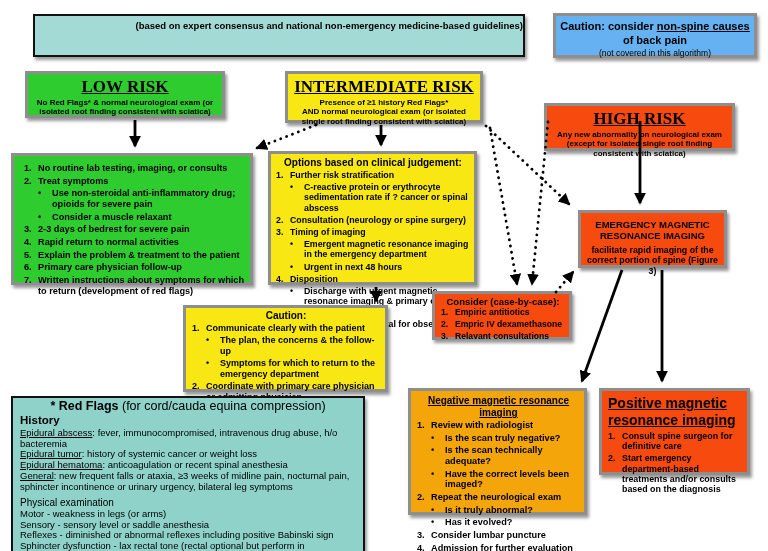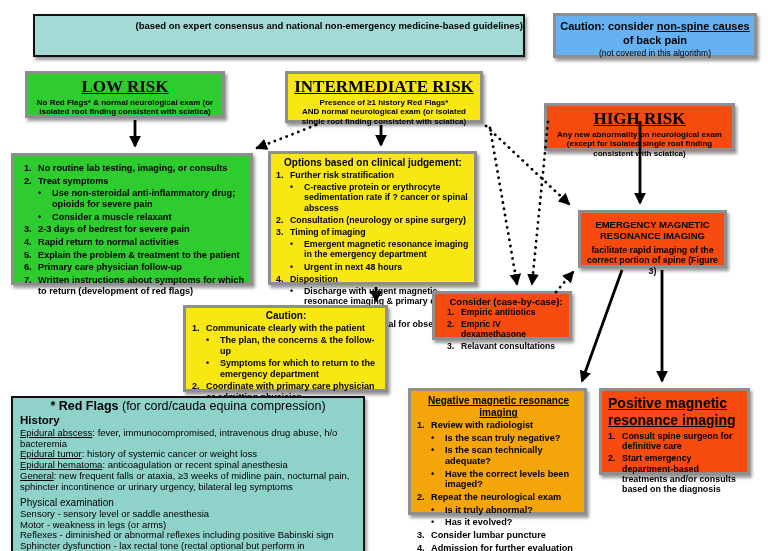--- a/index.html
+++ b/index.html
@@ -25,21 +25,21 @@
   .risk-label{text-align:center;font-weight:bold;text-decoration:underline;font-size:17px;line-height:1.15;font-family:Liberation Serif, serif;}
   .risk-desc{text-align:center;font-weight:bold;font-size:8px;line-height:1.2;padding:1px 6px 0 6px;}
   
   .panel{font-weight:bold;}
   #treatment-box{left:11px;top:153px;width:242px;height:132px;background:var(--green);padding:7px 4px 3px 10px;font-size:9.2px;}
   #options-box{left:268px;top:151px;width:209px;height:134px;background:var(--yellow);padding:3px 4px 2px 5px;font-size:8.8px;}
   #caution-box{left:183px;top:305px;width:205px;height:87px;background:var(--yellow);padding:2px 5px 2px 6px;font-size:9px;}
   #emri-box{left:578px;top:210px;width:149px;height:58px;background:var(--red);text-align:center;padding:6px 4px 8px 4px;}
   .emri-title{font-size:9.5px;font-weight:bold;line-height:1.2;}
   .emri-body{font-size:8.8px;font-weight:bold;line-height:1.2;margin-top:3px;text-align:center;}
-  #consider-box{left:432px;top:291px;width:140px;height:49px;background:var(--red);padding:2px 4px 2px 12px;font-size:8.6px;}
+  #consider-box{left:432px;top:291px;width:140px;height:49px;background:var(--red);padding:2px 4px 2px 6px;font-size:8.6px;}
   #negative-box{left:408px;top:388px;width:179px;height:127px;background:var(--orange);padding:4px 4px 2px 6px;font-size:9.2px;}
   #positive-box{left:599px;top:388px;width:151px;height:87px;background:var(--red);padding:4px 4px 2px 6px;font-size:8.9px;}
   .box-title{text-align:center;font-weight:bold;font-size:10px;line-height:1.2;margin-bottom:1px;}
   .box-title-left{text-align:left;font-weight:bold;font-size:14px;line-height:1.2;margin-bottom:2px;text-decoration:underline;}
   .box-title-und{text-decoration:underline;}
   .li{display:flex;margin-bottom:2px;line-height:1.16;}
   .li .mk{flex:none;width:14px;}
   .li .tx{flex:1;}
   .ind1{margin-left:14px;}
   
@@ -274,22 +274,22 @@
     </div>
     <div class="rf-heading">History</div>
     <div>
         <div class="tl"><span class="und">Epidural abscess</span>: fever, immunocompromised, intravenous drug abuse, h/o bacteremia</div>
         <div class="tl"><span class="und">Epidural tumor</span>: history of systemic cancer or weight loss</div>
         <div class="tl"><span class="und">Epidural hematoma</span>: anticoagulation or recent spinal anesthesia</div>
         <div class="tl"><span class="und">General</span>: new frequent falls or ataxia, ≥3 weeks of midline pain, nocturnal pain, sphincter incontinence or urinary urgency, bilateral leg symptoms</div>
       </div>
     <div class="rf-heading2">Physical examination</div>
     <div>
+        <div class="li-plain">Motor - weakness in legs (or arms)</div>
         <div class="li-plain">Sensory - sensory level or saddle anesthesia</div>
-        <div class="li-plain">Motor - weakness in legs (or arms)</div>
         <div class="li-plain">Reflexes - diminished or abnormal reflexes including positive Babinski sign</div>
         <div class="li-plain">Sphincter dysfunction - lax rectal tone (rectal optional but perform in intermediate or high risk patients) or post-void residual &gt;100 cc's</div>
       </div>
   </div>
 
   <svg id="flow-arrows" width="768" height="551" viewBox="0 0 768 551">
     <defs>
       <marker id="ah" viewBox="0 0 10 10" refX="8.5" refY="5" markerWidth="4.2" markerHeight="4.2" orient="auto">
         <path d="M0,0 L10,5 L0,10 z" fill="#000"></path>
       </marker>

